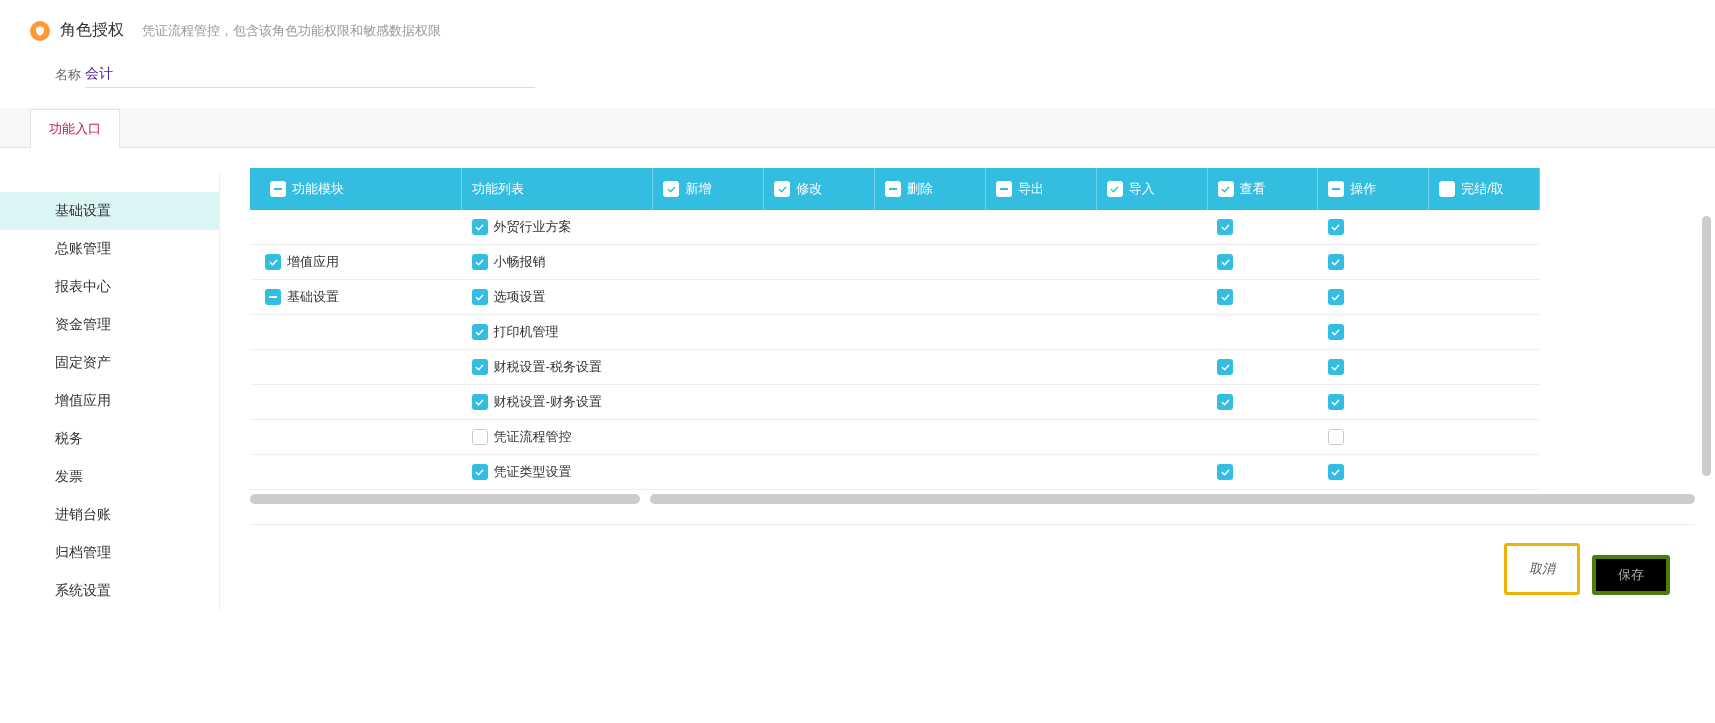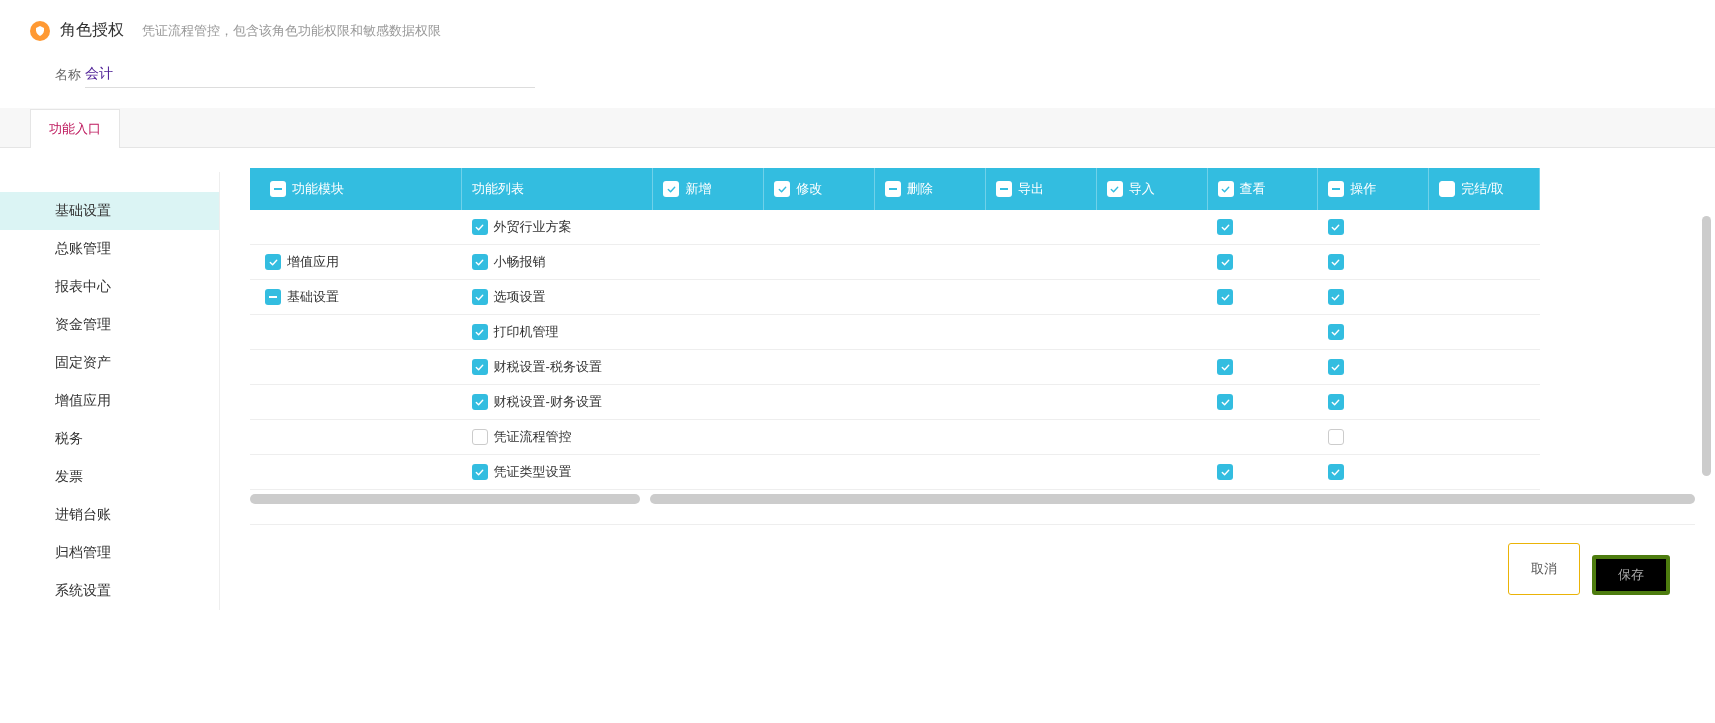--- a/index.html
+++ b/index.html
@@ -46,21 +46,21 @@
 .cb.white-indet { background: #fff; }
 .cb.white-indet::after { content: ""; display: block; width: 8px; height: 2px; background: #33bde0; }
 
 .cell-label { vertical-align: middle; }
 
 .hscroll { margin-top: 4px; height: 10px; display: flex; gap: 10px; padding-right: 20px; }
 .hscroll-seg { background: #ccc; border-radius: 5px; height: 10px; }
 
 .footer { position: relative; margin: 20px 20px 0 0; padding: 18px 25px; border-top: 1px solid #eee; display: flex; justify-content: flex-end; gap: 12px; }
 .btn { padding: 7px 22px; border-radius: 3px; font-size: 13px; cursor: pointer; }
-.btn-cancel { background: #fff; border: 1px solid #eab308; color: #555; }
+.btn-cancel { background: #fff; border: 3px solid #eab308; color: #555; font-style: italic; }
 .btn-save { background: #000000; border: 4px solid #4d7c0f; color: #aaa; margin-top: 12px; }
 
 .vscroll { position: absolute; right: 4px; top: 48px; width: 9px; height: 260px; background: #ccc; border-radius: 5px; }
 </style>
 </head>
 <body>
 
 <div class="header">
   <span class="header-icon">
     <svg viewBox="0 0 24 24" width="12" height="12">

